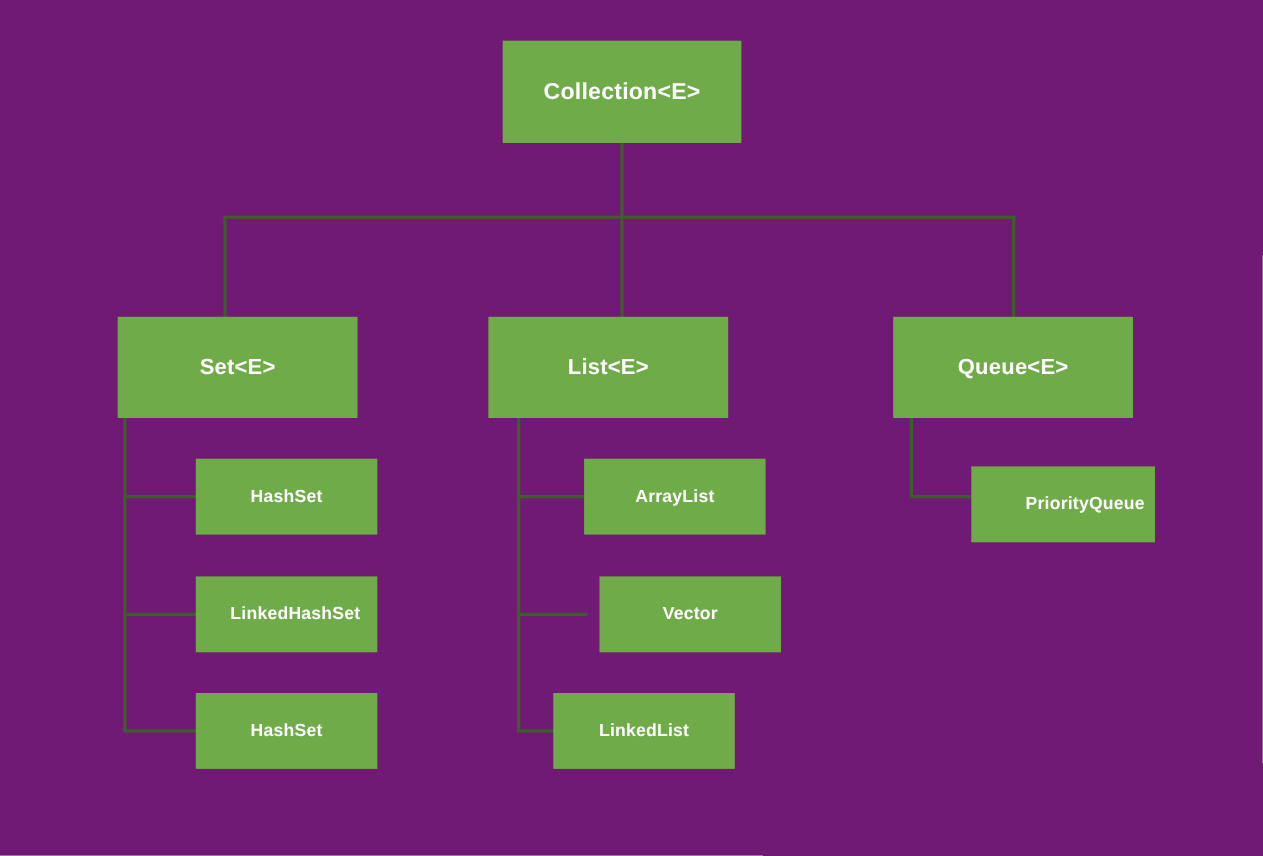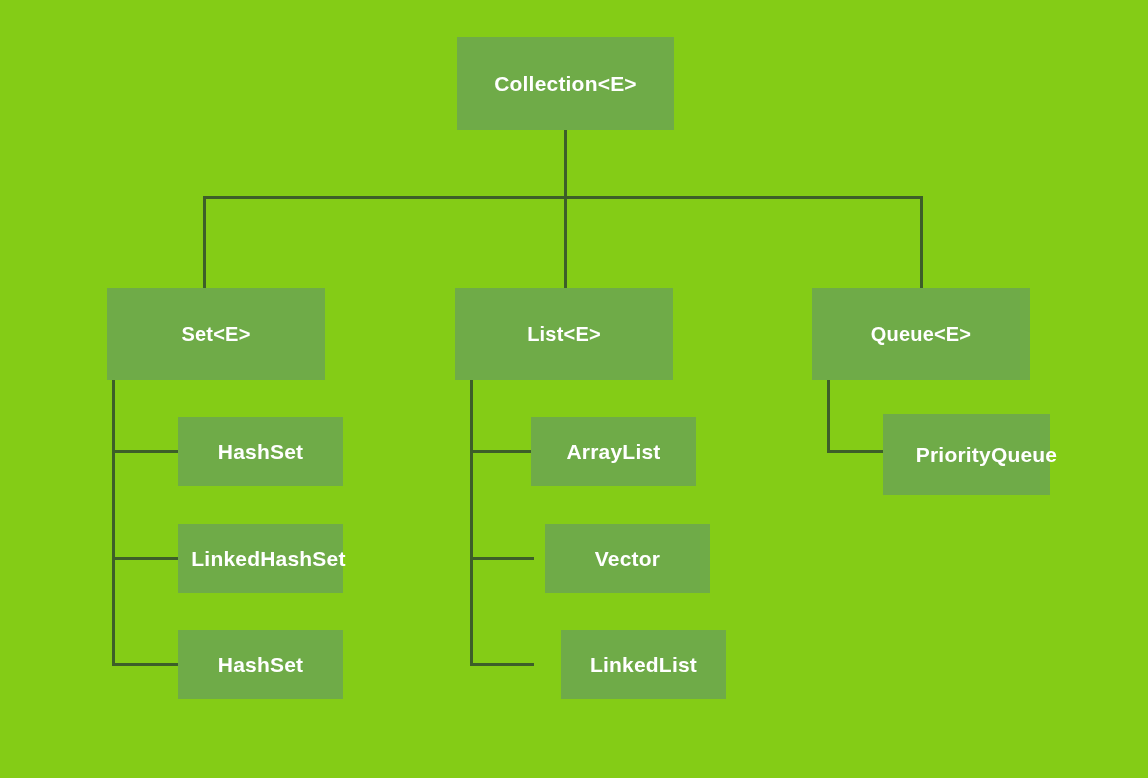--- a/index.html
+++ b/index.html
@@ -7,21 +7,21 @@
     padding: 0;
     background: #ffffff;
   }
   body {
     font-family: "Liberation Sans", sans-serif;
   }
   #diagram-canvas {
     position: relative;
     width: 1148px;
     height: 778px;
-    background: #84cc16;
+    background: #701a75;
     overflow: hidden;
   }
   .node {
     position: absolute;
     background: #6fab48;
     color: #ffffff;
     display: flex;
     align-items: center;
     justify-content: center;
     font-weight: bold;
@@ -30,21 +30,21 @@
     box-sizing: border-box;
     user-select: none;
   }
   .node-root {
     font-size: 21px;
   }
   .node-branch {
     font-size: 20px;
   }
   .node-leaf {
-    font-size: 21px;
+    font-size: 16px;
   }
   .edge {
     position: absolute;
     background: #3d5e29;
   }
   .edge-v {
     width: 3px;
   }
   .edge-h {
     height: 3px;
@@ -77,21 +77,21 @@
   <div class="edge edge-h" style="left:827px; top:450px; width:60px;"></div>
 
   <div class="node node-root" style="left:457px; top:37px; width:217px; height:93px;">
     <span>Collection&lt;E&gt;</span>
   </div>
 
   <div class="node node-branch" style="left:95px; top:288px; width:218px; height:92px;margin-left:12px;">
     <span>Set&lt;E&gt;</span>
   </div>
 
-  <div class="node node-branch" style="left:455px; top:288px; width:218px; height:92px;">
+  <div class="node node-branch" style="left:444px; top:288px; width:218px; height:92px;">
     <span>List&lt;E&gt;</span>
   </div>
 
   <div class="node node-branch" style="left:812px; top:288px; width:218px; height:92px;">
     <span>Queue&lt;E&gt;</span>
   </div>
 
   <div class="node node-leaf" style="left:178px; top:417px; width:165px; height:69px;">
     <span>HashSet</span>
   </div>
@@ -105,21 +105,21 @@
   </div>
 
   <div class="node node-leaf" style="left:531px; top:417px; width:165px; height:69px;">
     <span>ArrayList</span>
   </div>
 
   <div class="node node-leaf" style="left:531px; top:524px; width:165px; height:69px;margin-left:14px;">
     <span>Vector</span>
   </div>
 
-  <div class="node node-leaf" style="left:561px; top:630px; width:165px; height:69px;">
+  <div class="node node-leaf" style="left:503px; top:630px; width:165px; height:69px;">
     <span>LinkedList</span>
   </div>
 
-  <div class="node node-leaf" style="left:883px; top:414px; width:167px; height:81px;padding-left:40px;">
+  <div class="node node-leaf" style="left:883px; top:424px; width:167px; height:69px;padding-left:40px;">
     <span>PriorityQueue</span>
   </div>
 
 </div>
 
 </body></html>

